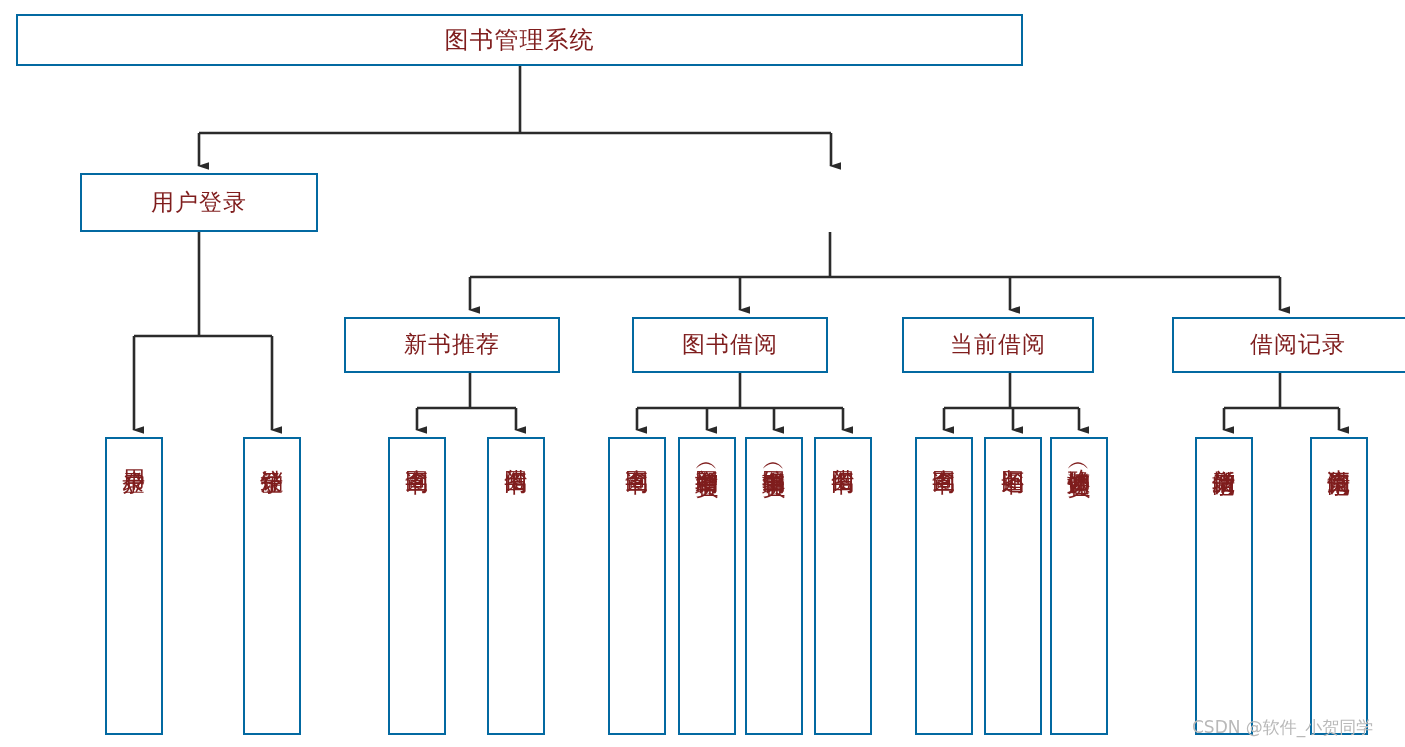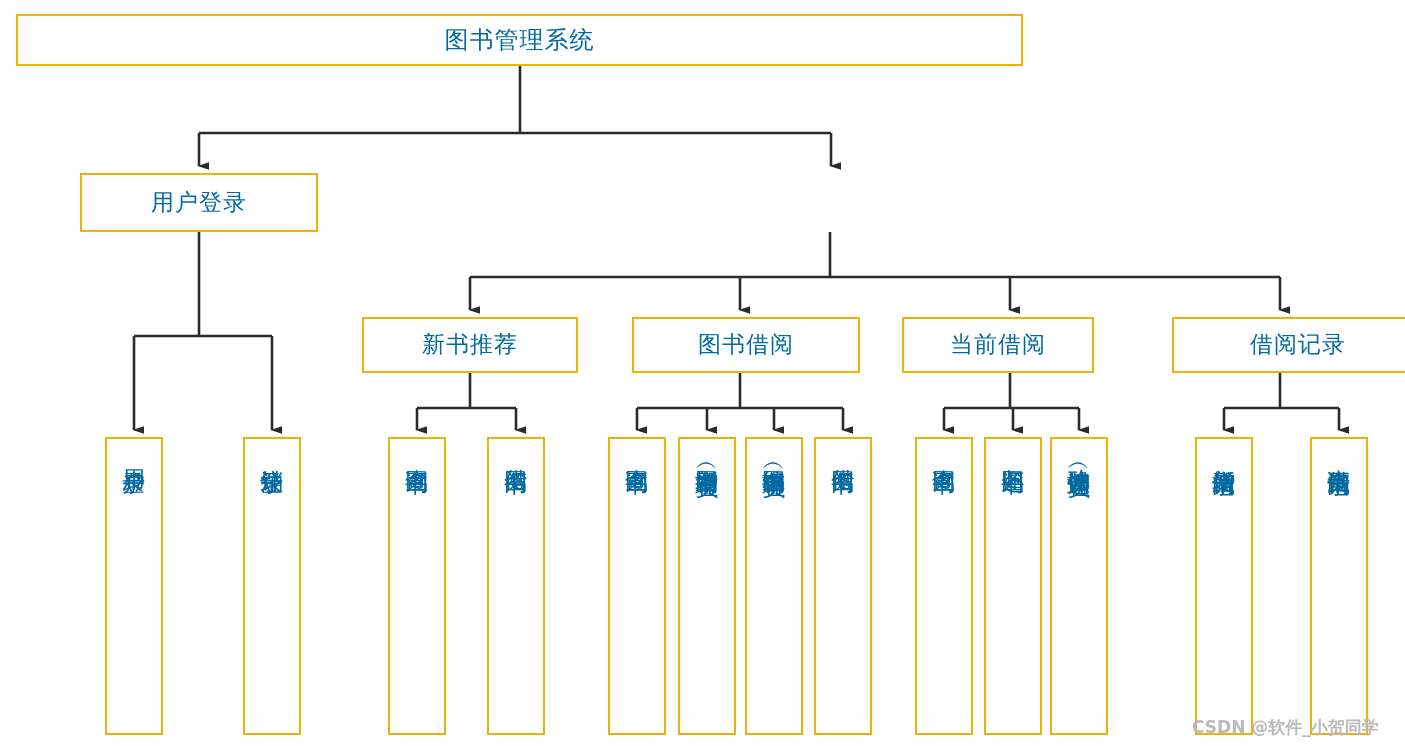--- a/index.html
+++ b/index.html
@@ -21,26 +21,26 @@
   #diagram-svg {
     position: absolute;
     left: 0;
     top: 0;
     width: 1405px;
     height: 747px;
   }
   .node {
     position: absolute;
     box-sizing: border-box;
-    border: 2px solid #eab308;
+    border: 2px solid #0369a1;
     background: #ffffff;
     display: flex;
     align-items: center;
     justify-content: center;
-    color: #0369a1;
+    color: #7f1d1d;
     z-index: 2;
   }
   .node-label {
     display: block;
     text-align: center;
     line-height: 1.18;
     white-space: nowrap;
   }
   
   .node.horiz .node-label {
@@ -66,21 +66,20 @@
   }
   #watermark {
     position: absolute;
     left: 1192px;
     top: 716px;
     font-size: 17px;
     color: #b9b9b9;
     white-space: nowrap;
     z-index: 5;
     font-family: "DejaVu Sans", "Liberation Sans", sans-serif;
-    font-weight: bold;
   }
 </style>
 </head>
 <body>
 
 <div id="diagram-root">
 
   <svg id="diagram-svg" viewBox="0 0 1405 747" xmlns="http://www.w3.org/2000/svg">
     <defs>
       <marker id="arrowhead" markerWidth="10" markerHeight="12" refX="4.2" refY="10" orient="auto" markerUnits="userSpaceOnUse">
@@ -133,24 +132,24 @@
   </svg>
 
   <div class="node horiz root" style="left:16px; top:14px; width:1007px; height:52px;">
     <span class="node-label">图书管理系统</span>
   </div>
 
   <div class="node horiz" style="left:80px; top:173px; width:238px; height:59px;">
     <span class="node-label">用户登录</span>
   </div>
 
-  <div class="node horiz" style="left:362px; top:317px; width:216px; height:56px;">
+  <div class="node horiz" style="left:344px; top:317px; width:216px; height:56px;">
     <span class="node-label">新书推荐</span>
   </div>
-  <div class="node horiz" style="left:632px; top:317px; width:228px; height:56px;">
+  <div class="node horiz" style="left:632px; top:317px; width:196px; height:56px;">
     <span class="node-label">图书借阅</span>
   </div>
   <div class="node horiz" style="left:902px; top:317px; width:192px; height:56px;">
     <span class="node-label">当前借阅</span>
   </div>
   <div class="node horiz" style="left:1172px; top:317px; width:252px; height:56px;">
     <span class="node-label">借阅记录</span>
   </div>
 
   <div class="node vert" style="left:105px; top:437px; width:58px; height:298px;">

